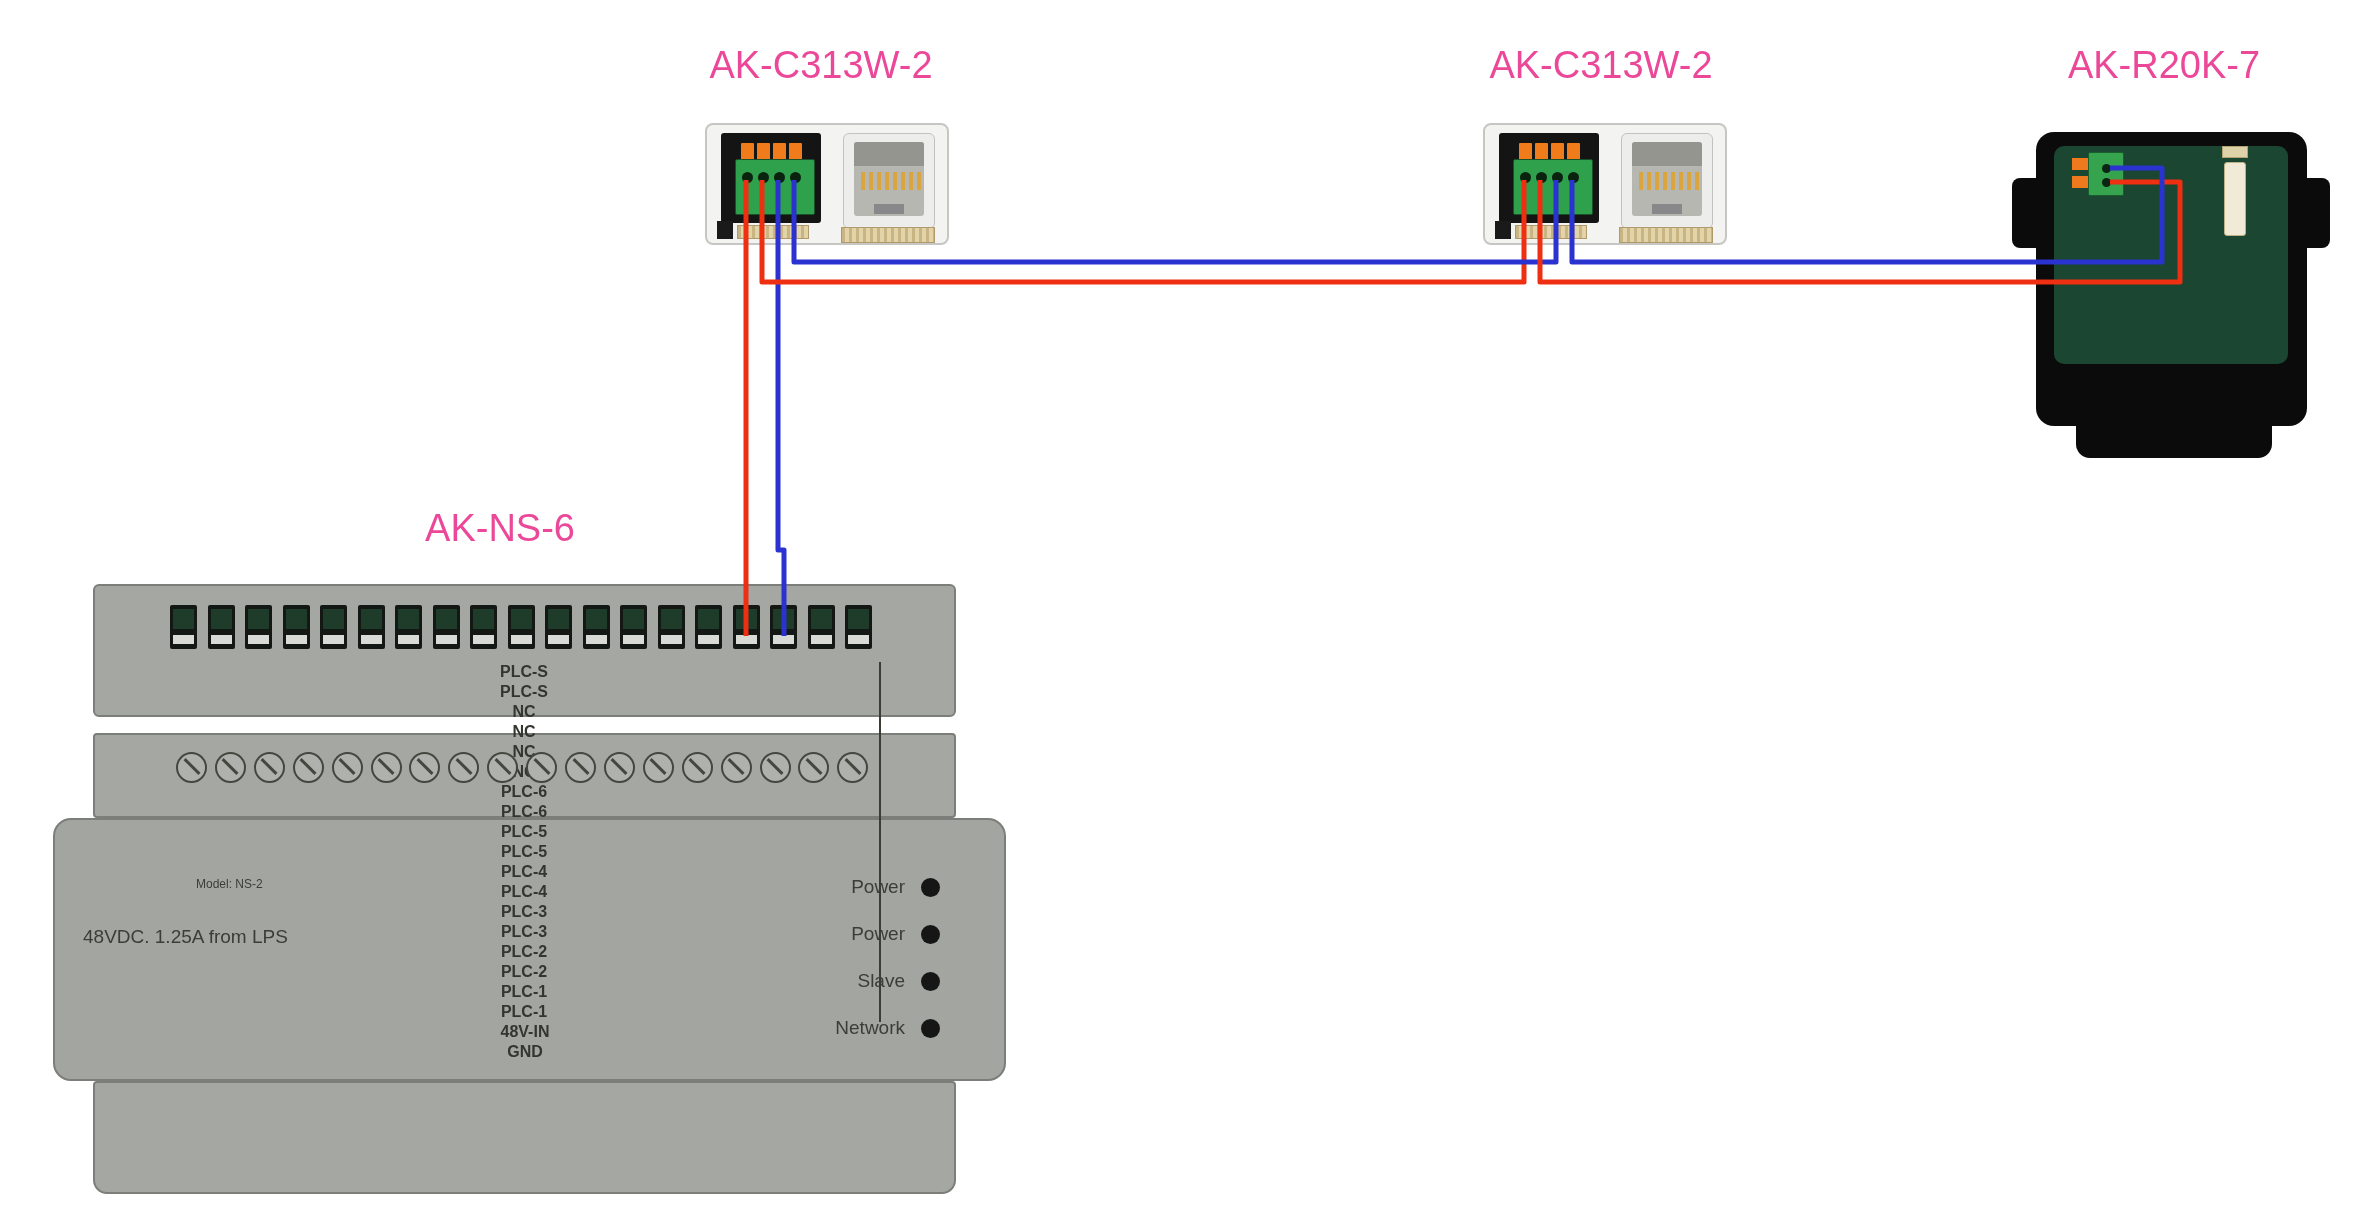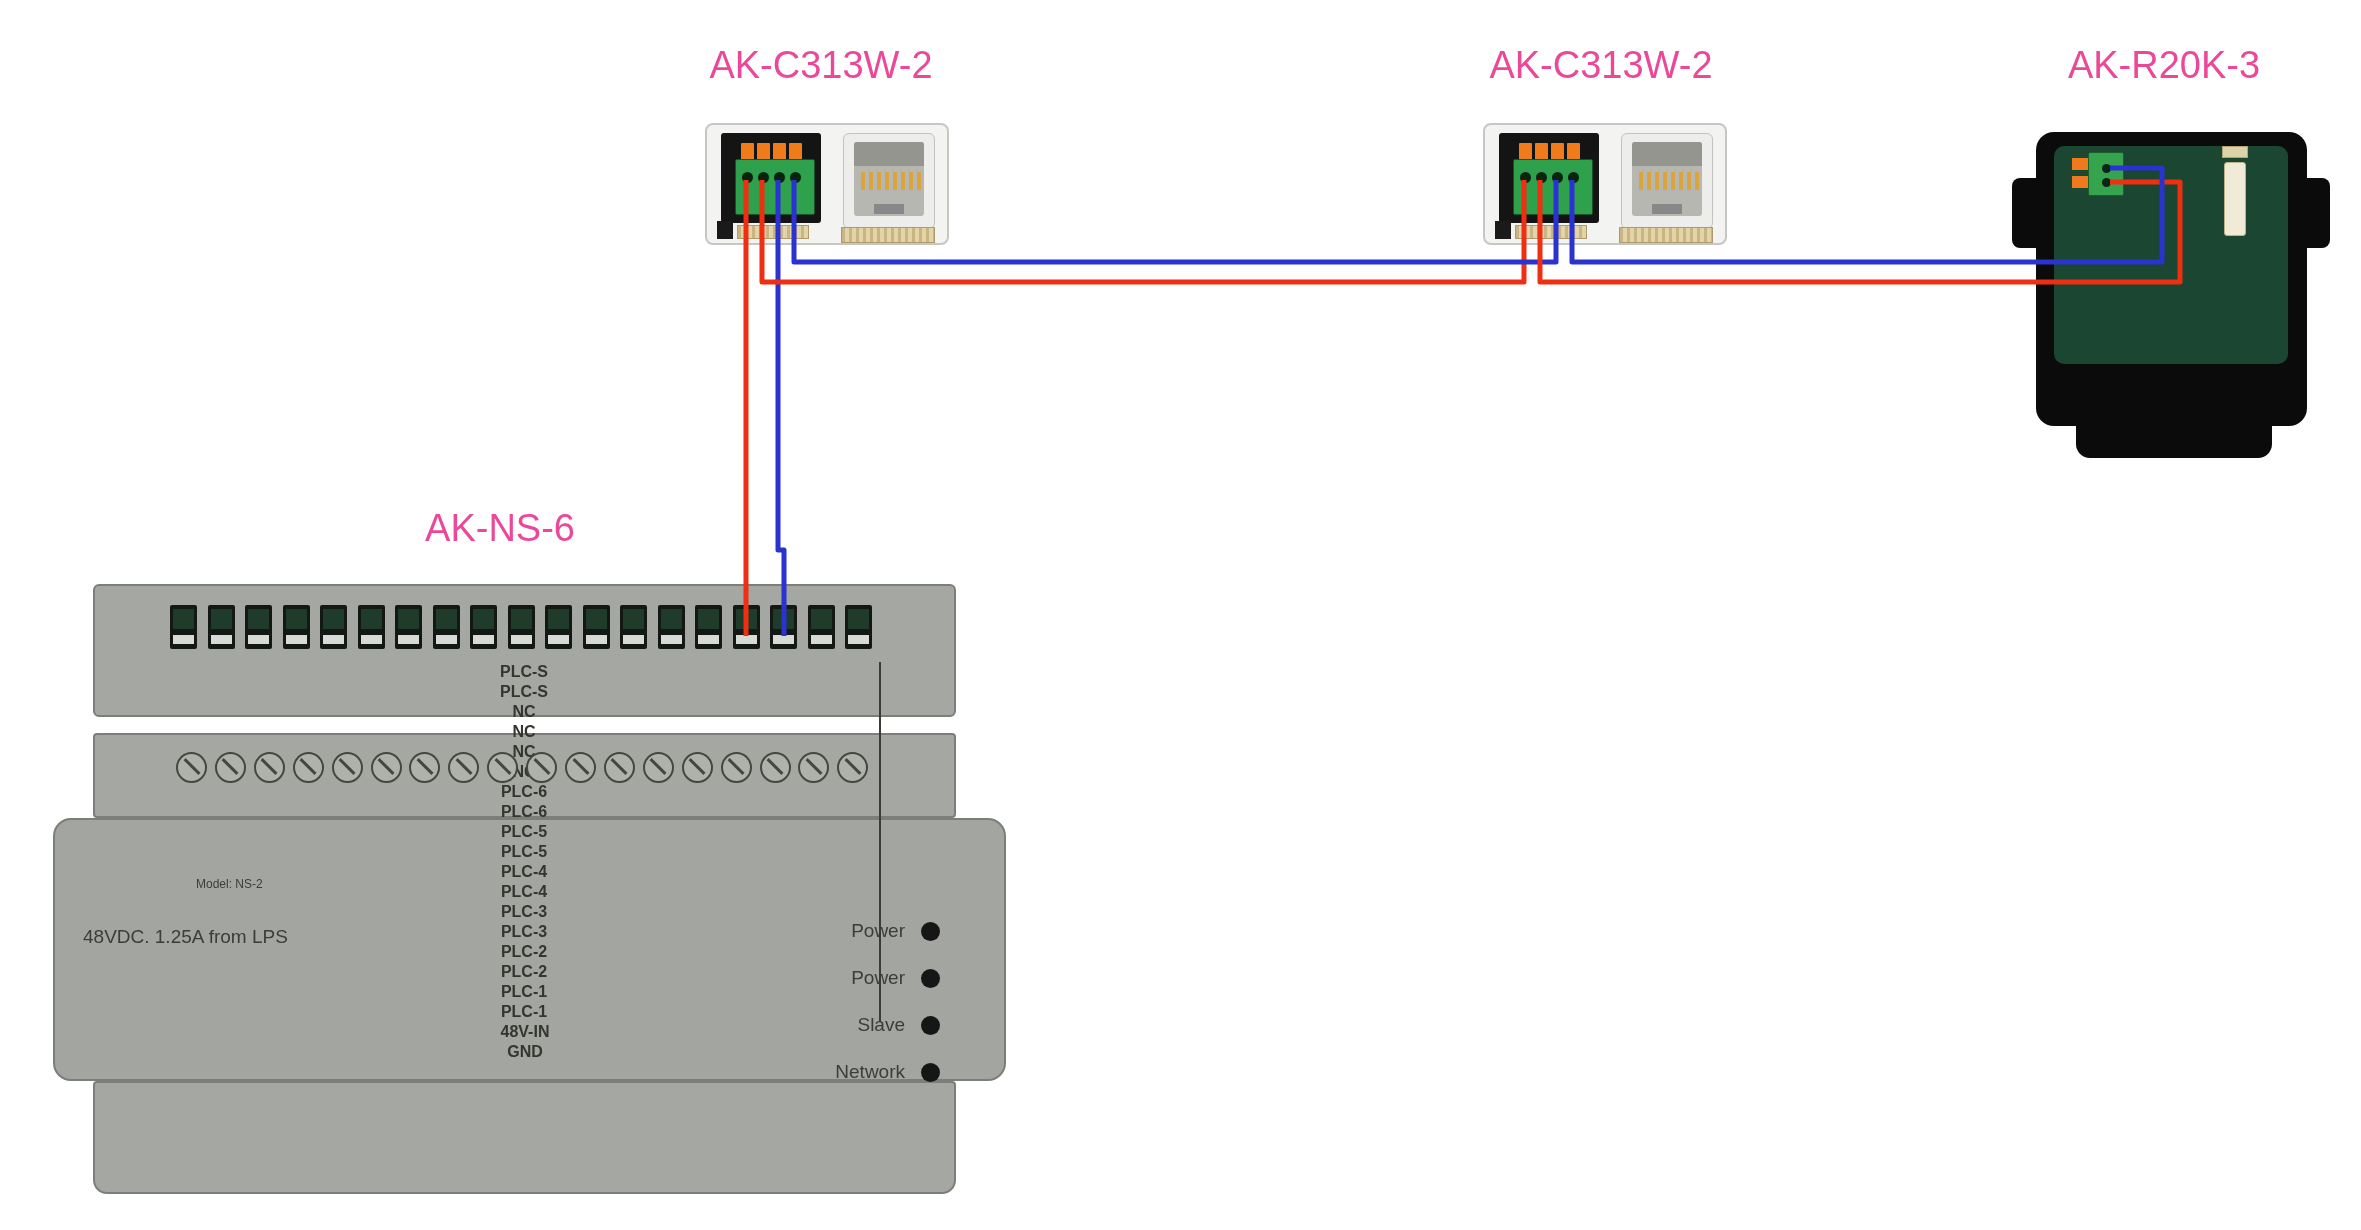--- a/index.html
+++ b/index.html
@@ -71,35 +71,35 @@
   }
   .ns2-label-col:last-child{border-right:none;}
 
   .ns2-screw-row{position:absolute;left:0;top:752px;width:100%;height:34px;}
   .ns2-screw{position:absolute;top:0;width:31px;height:31px;border-radius:50%;background:#afb1ad;border:2px solid #45473f;box-sizing:border-box;}
   .ns2-screw::after{content:"";position:absolute;left:50%;top:2px;width:3px;height:21px;background:#45473f;transform:translateX(-50%) rotate(-45deg);}
 
   .ns2-model-text{position:absolute;left:196px;top:877px;font-size:12px;color:#3b3d38;}
   .ns2-power-text{position:absolute;left:83px;top:926px;font-size:19px;color:#3b3d38;}
 
-  .ns2-led-block{position:absolute;left:795px;top:872px;width:145px;display:flex;flex-direction:column;gap:17px;margin-top:44px;}
+  .ns2-led-block{position:absolute;left:795px;top:872px;width:145px;display:flex;flex-direction:column;gap:17px;}
   .ns2-led-row{display:flex;align-items:center;justify-content:flex-end;gap:16px;height:30px;}
   .ns2-led-label{font-size:19px;color:#3b3d38;}
   .ns2-led-dot{width:19px;height:19px;border-radius:50%;background:#161616;flex:0 0 auto;}
 
   
   .wiring-overlay{position:absolute;left:0;top:0;pointer-events:none;}
   .wire{fill:none;stroke-width:5;stroke-linejoin:round;stroke-linecap:butt;}
 </style>
 </head>
 <body>
 
 <div class="device-title" style="left:821px;top:44px;">AK-C313W-2</div>
 <div class="device-title" style="left:1601px;top:44px;">AK-C313W-2</div>
-<div class="device-title" style="left:2164px;top:44px;">AK-R20K-3</div>
+<div class="device-title" style="left:2164px;top:44px;">AK-R20K-7</div>
 <div class="device-title" style="left:500px;top:507px;">AK-NS-6</div>
 
 <div class="c313w dev1">
   <div class="black-panel"></div>
   <div class="term-pin tp0"></div>
   <div class="term-pin tp1"></div>
   <div class="term-pin tp2"></div>
   <div class="term-pin tp3"></div>
   <div class="green-block"></div>
   <div class="hole h0"></div>

